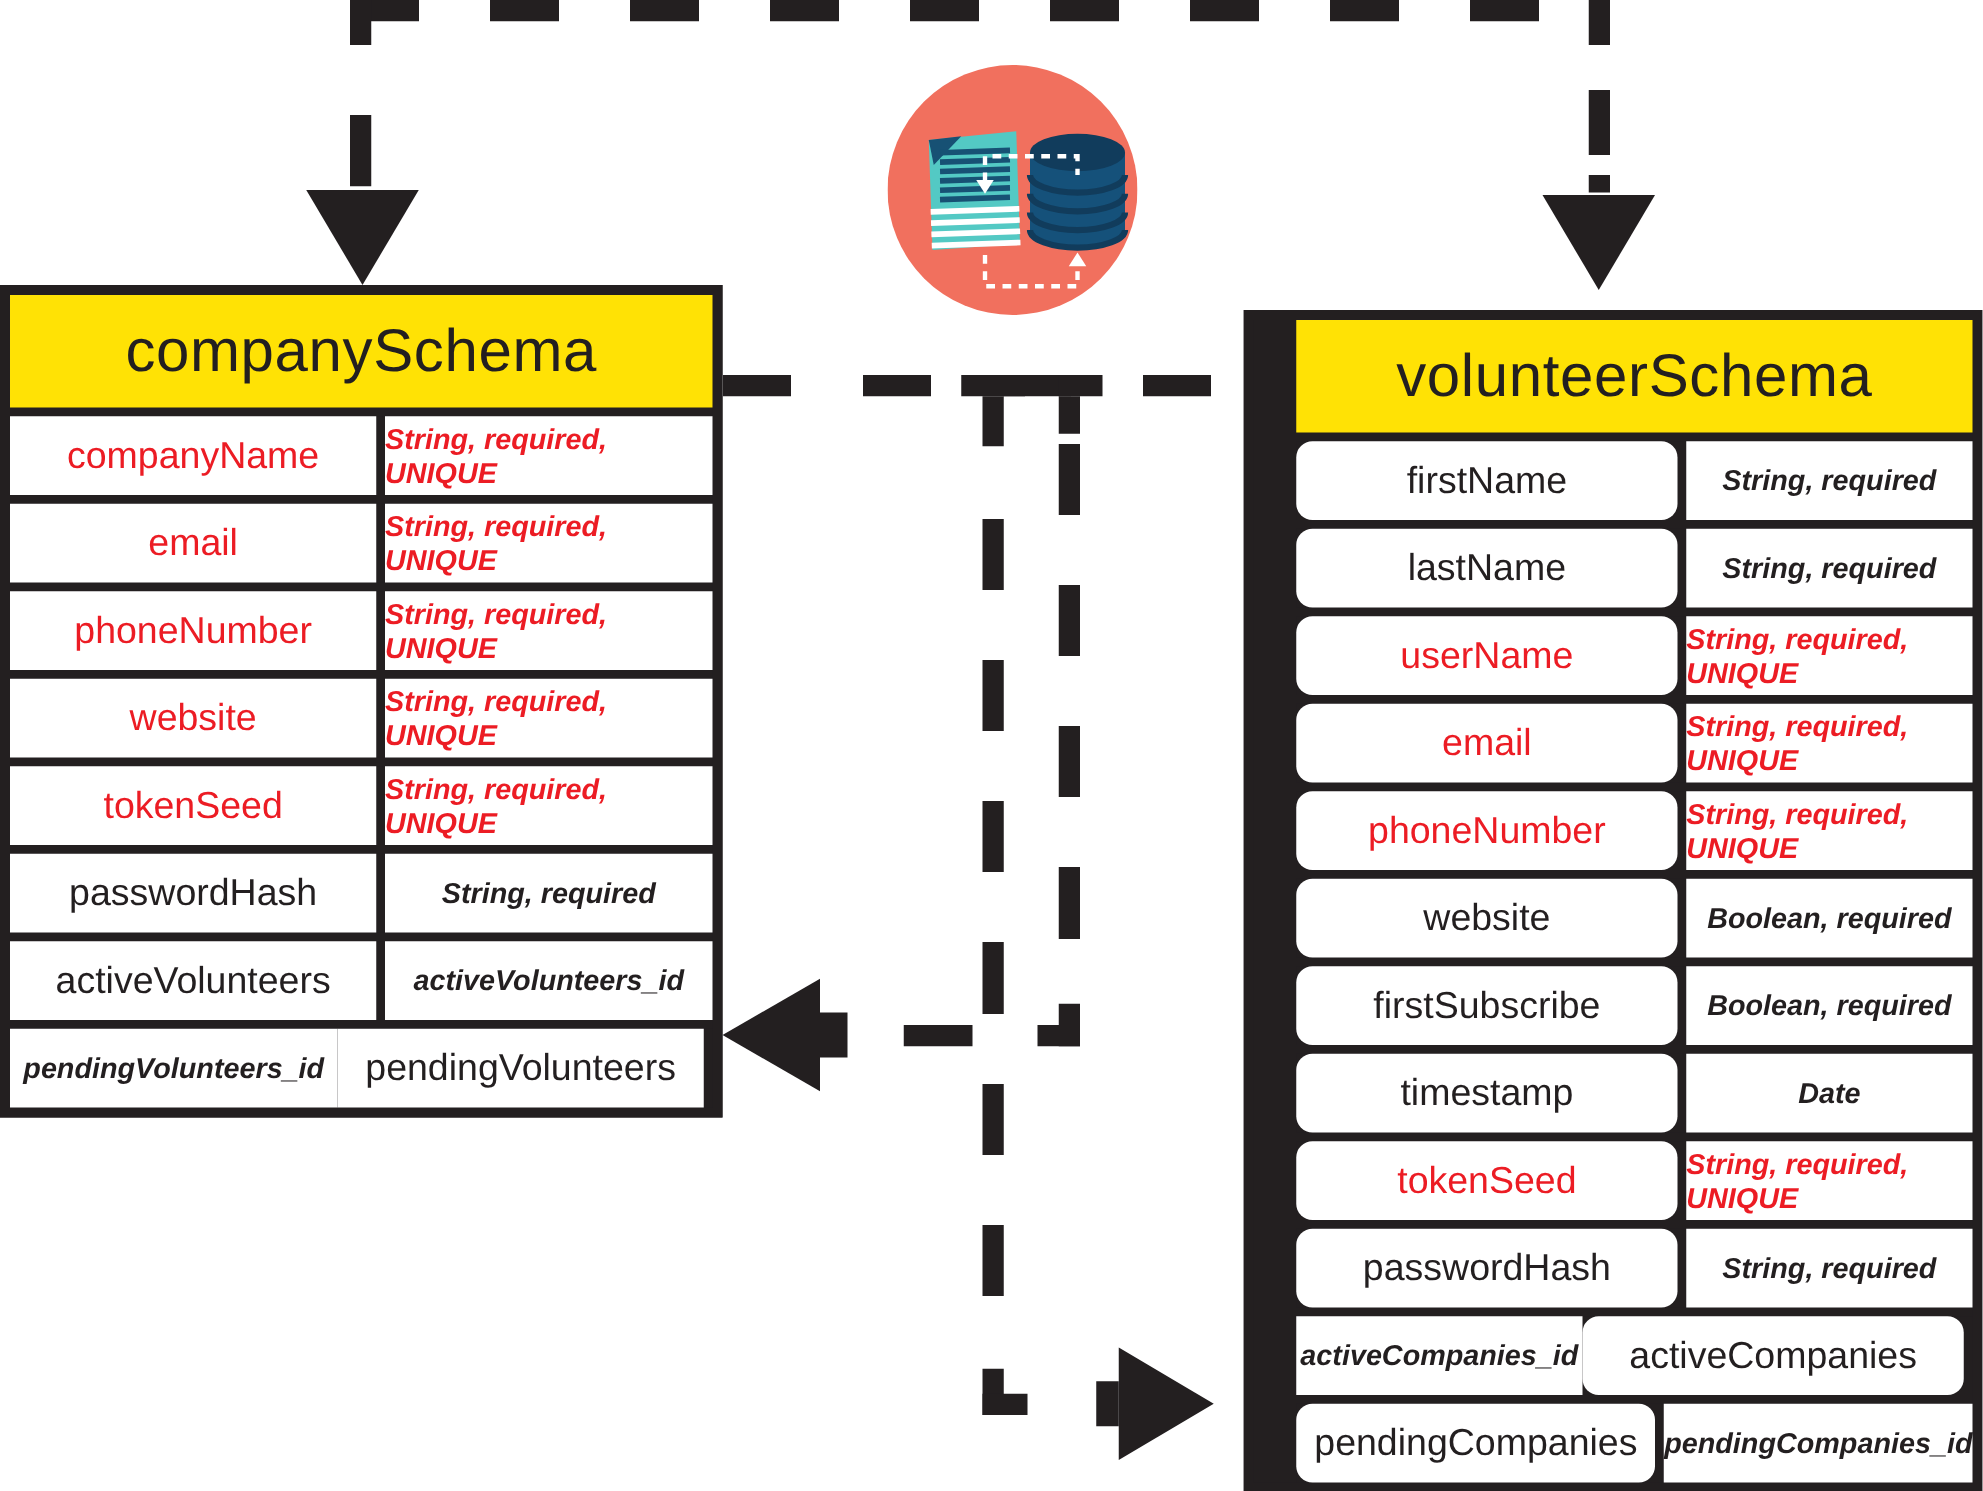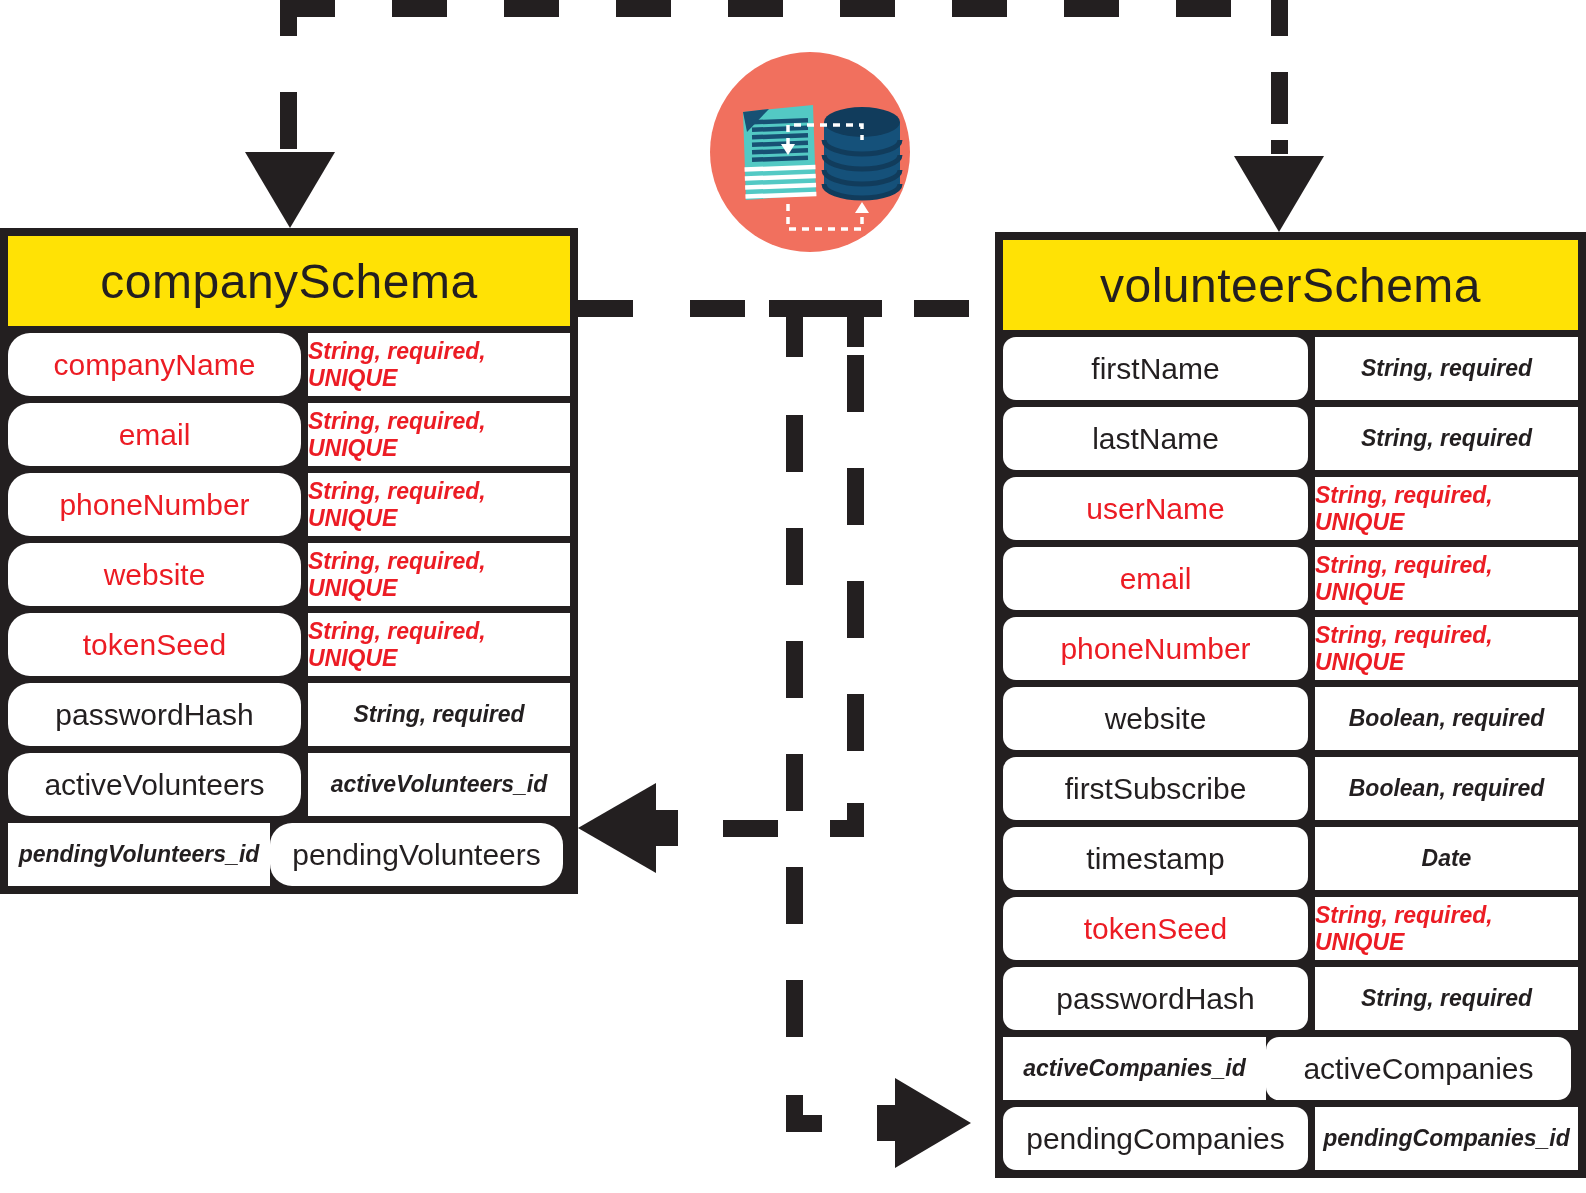--- a/index.html
+++ b/index.html
@@ -42,21 +42,21 @@
     font-size:48px;letter-spacing:0.5px;color:var(--dark);
   }
   .schema .row{display:flex;height:63px;flex:0 0 63px;background:var(--dark);}
   .schema .cell{
     background:var(--white);display:flex;align-items:center;justify-content:center;
     color:var(--dark);
   }
   .schema .cell.field{font-size:30px;margin-right:7px;}
   .schema .cell.type{flex:1;font-size:23px;font-style:italic;font-weight:bold;}
   .schema .row.unique .cell{color:var(--red);}
-  .schema.company .cell.field{width:293px;border-radius:22px;}
+  .schema.company .cell.field{width:293px;}
   .schema.volunteer .cell.field{width:305px;border-radius:13px;}
 </style>
 </head>
 <body>
 
 <div class="abs dash-h" style="left:280px;top:0;width:1008px;"></div>
 <div class="abs solid" style="left:280px;top:0;width:17px;height:36px;"></div>
 <div class="abs solid" style="left:280px;top:92px;width:17px;height:57px;"></div>
 <div class="abs tri tri-down" style="left:245px;top:152px;"></div>
 <div class="abs solid" style="left:1271px;top:0;width:17px;height:36px;"></div>
@@ -142,21 +142,21 @@
         <div class="cell type">String, required</div>
       </div><div class="row">
         <div class="cell field">activeVolunteers</div>
         <div class="cell type">activeVolunteers_id</div>
       </div><div class="row">
         <div class="cell type">pendingVolunteers_id</div>
         <div class="cell field">pendingVolunteers</div>
       </div></div>
 </div>
 
-<div class="schema volunteer" style="left:995px;top:232px;width:591px;">
+<div class="schema volunteer" style="left:995px;top:248px;width:591px;padding-left:34px;">
   <div class="header">volunteerSchema</div>
   <div style="display:contents"><div class="row">
         <div class="cell field">firstName</div>
         <div class="cell type">String, required</div>
       </div><div class="row">
         <div class="cell field">lastName</div>
         <div class="cell type">String, required</div>
       </div><div class="row unique">
         <div class="cell field">userName</div>
         <div class="cell type">String, required, UNIQUE</div>

